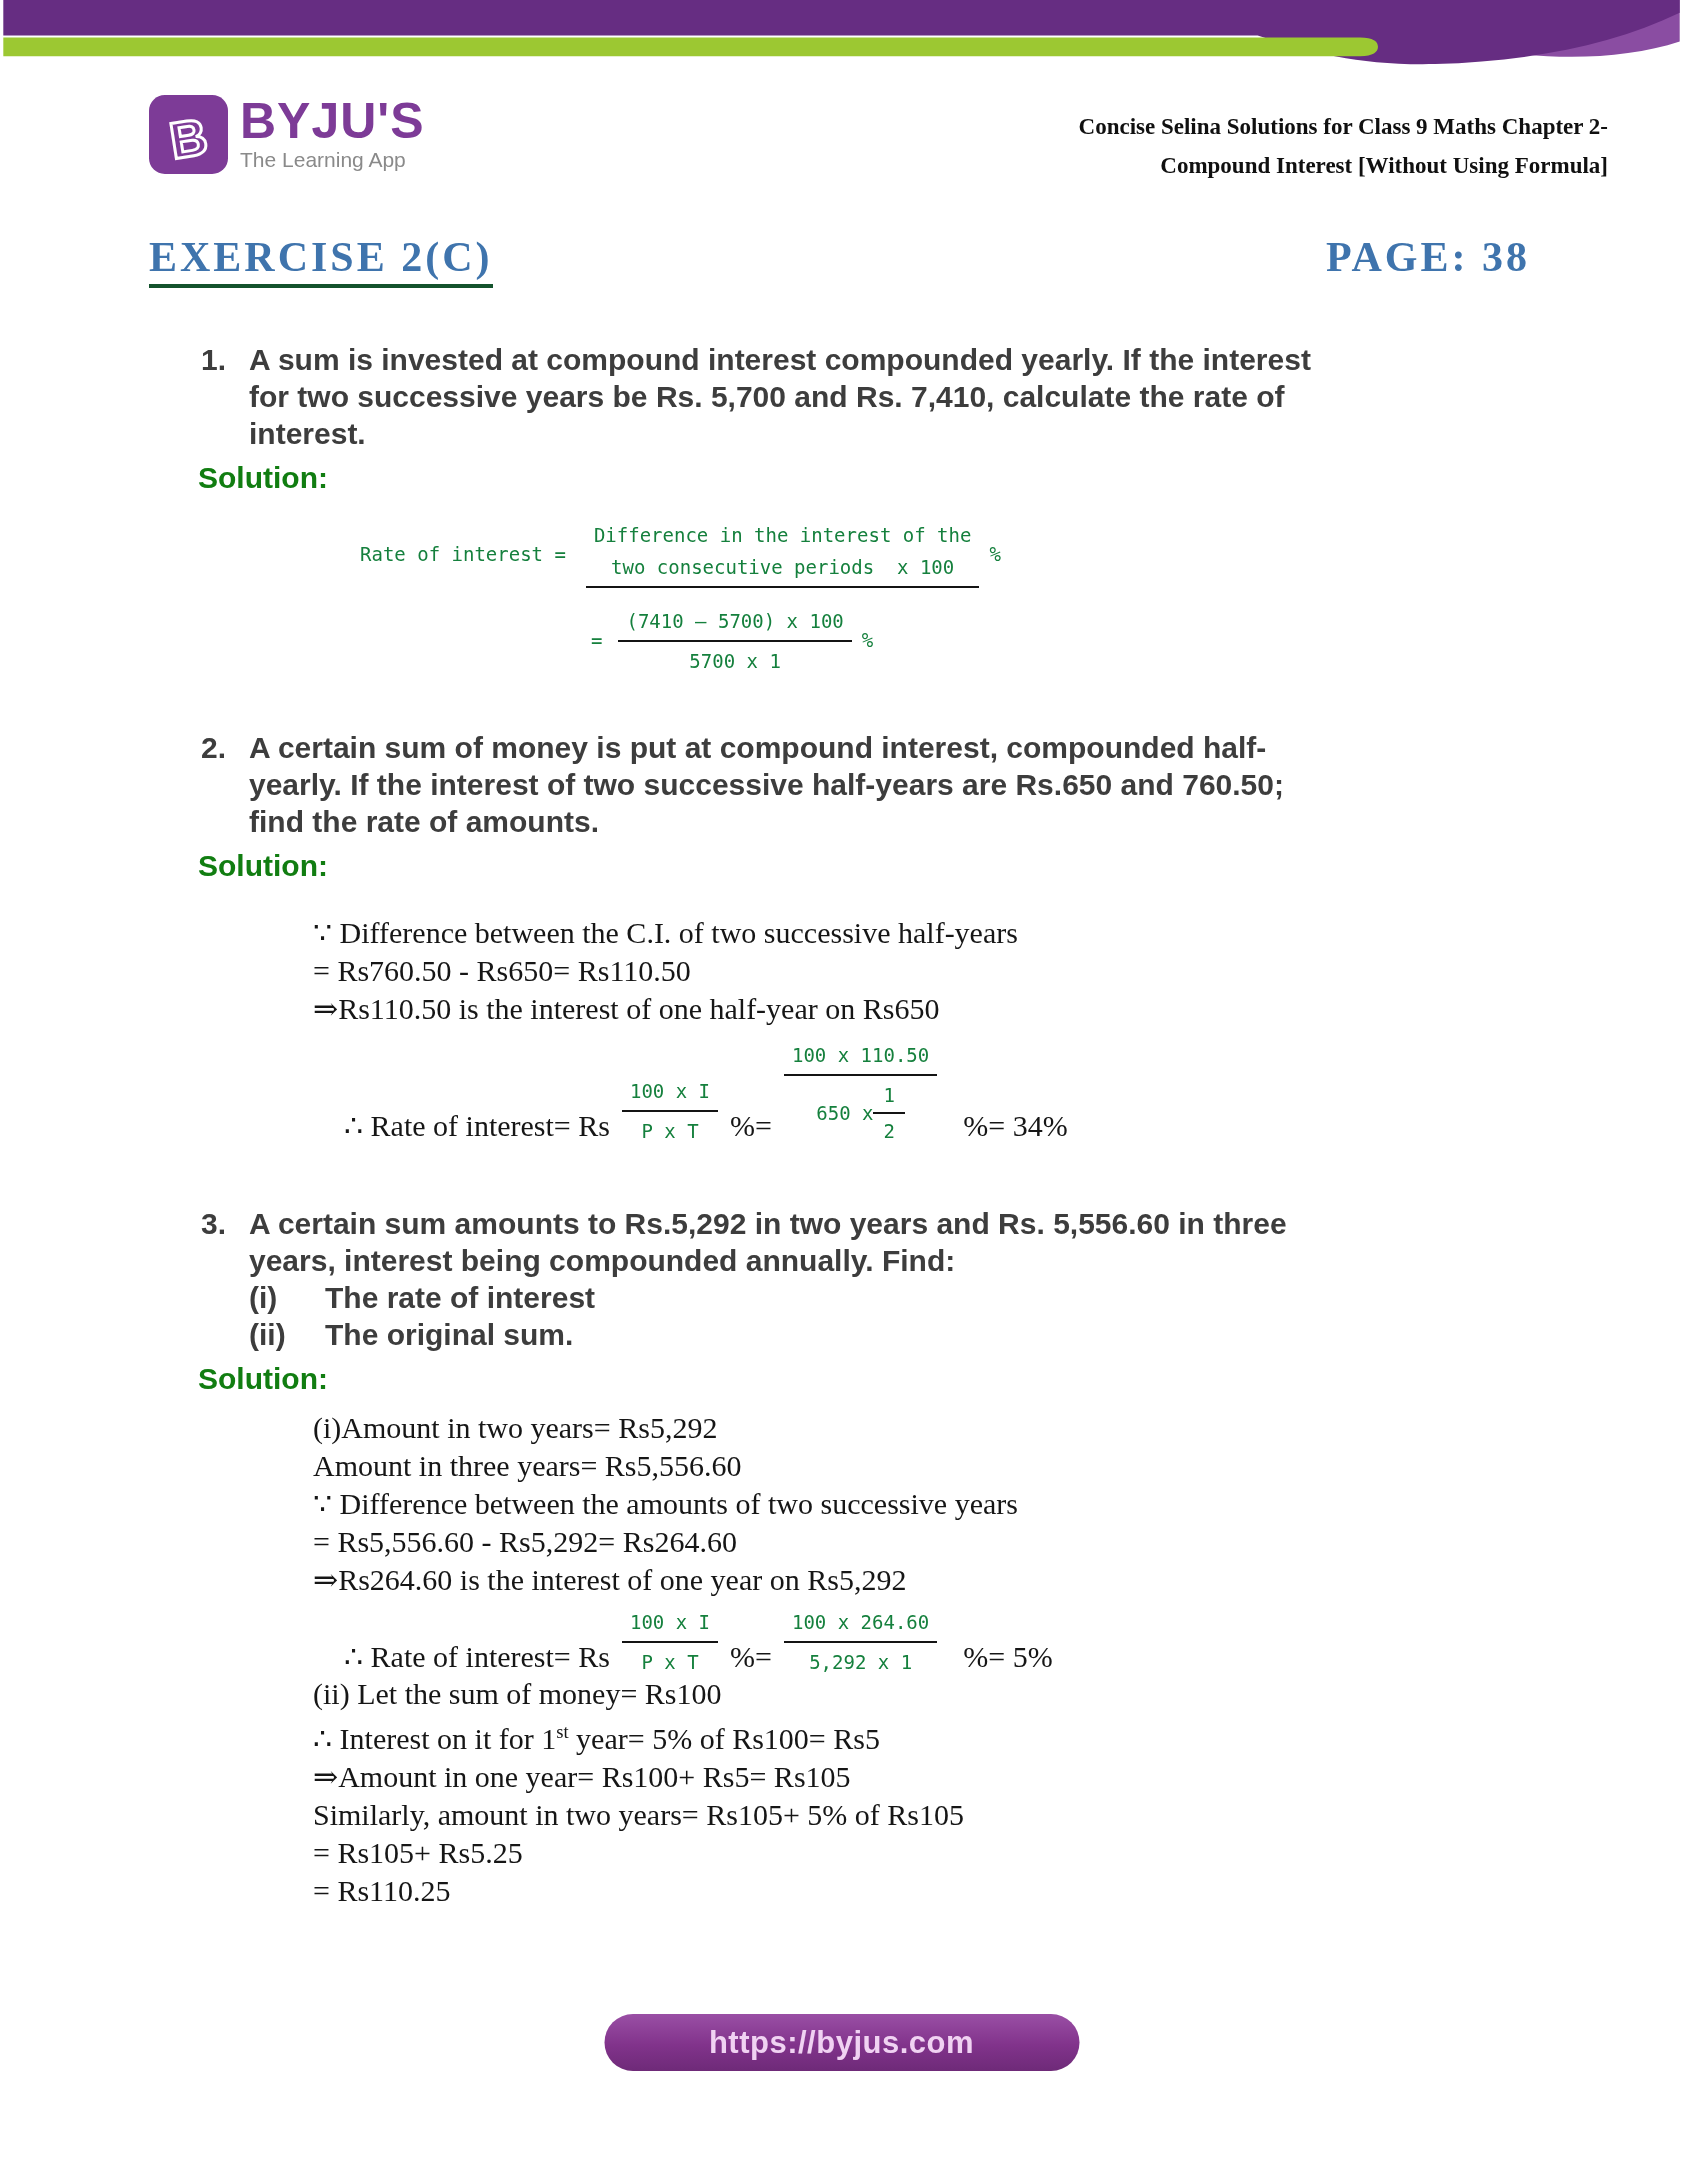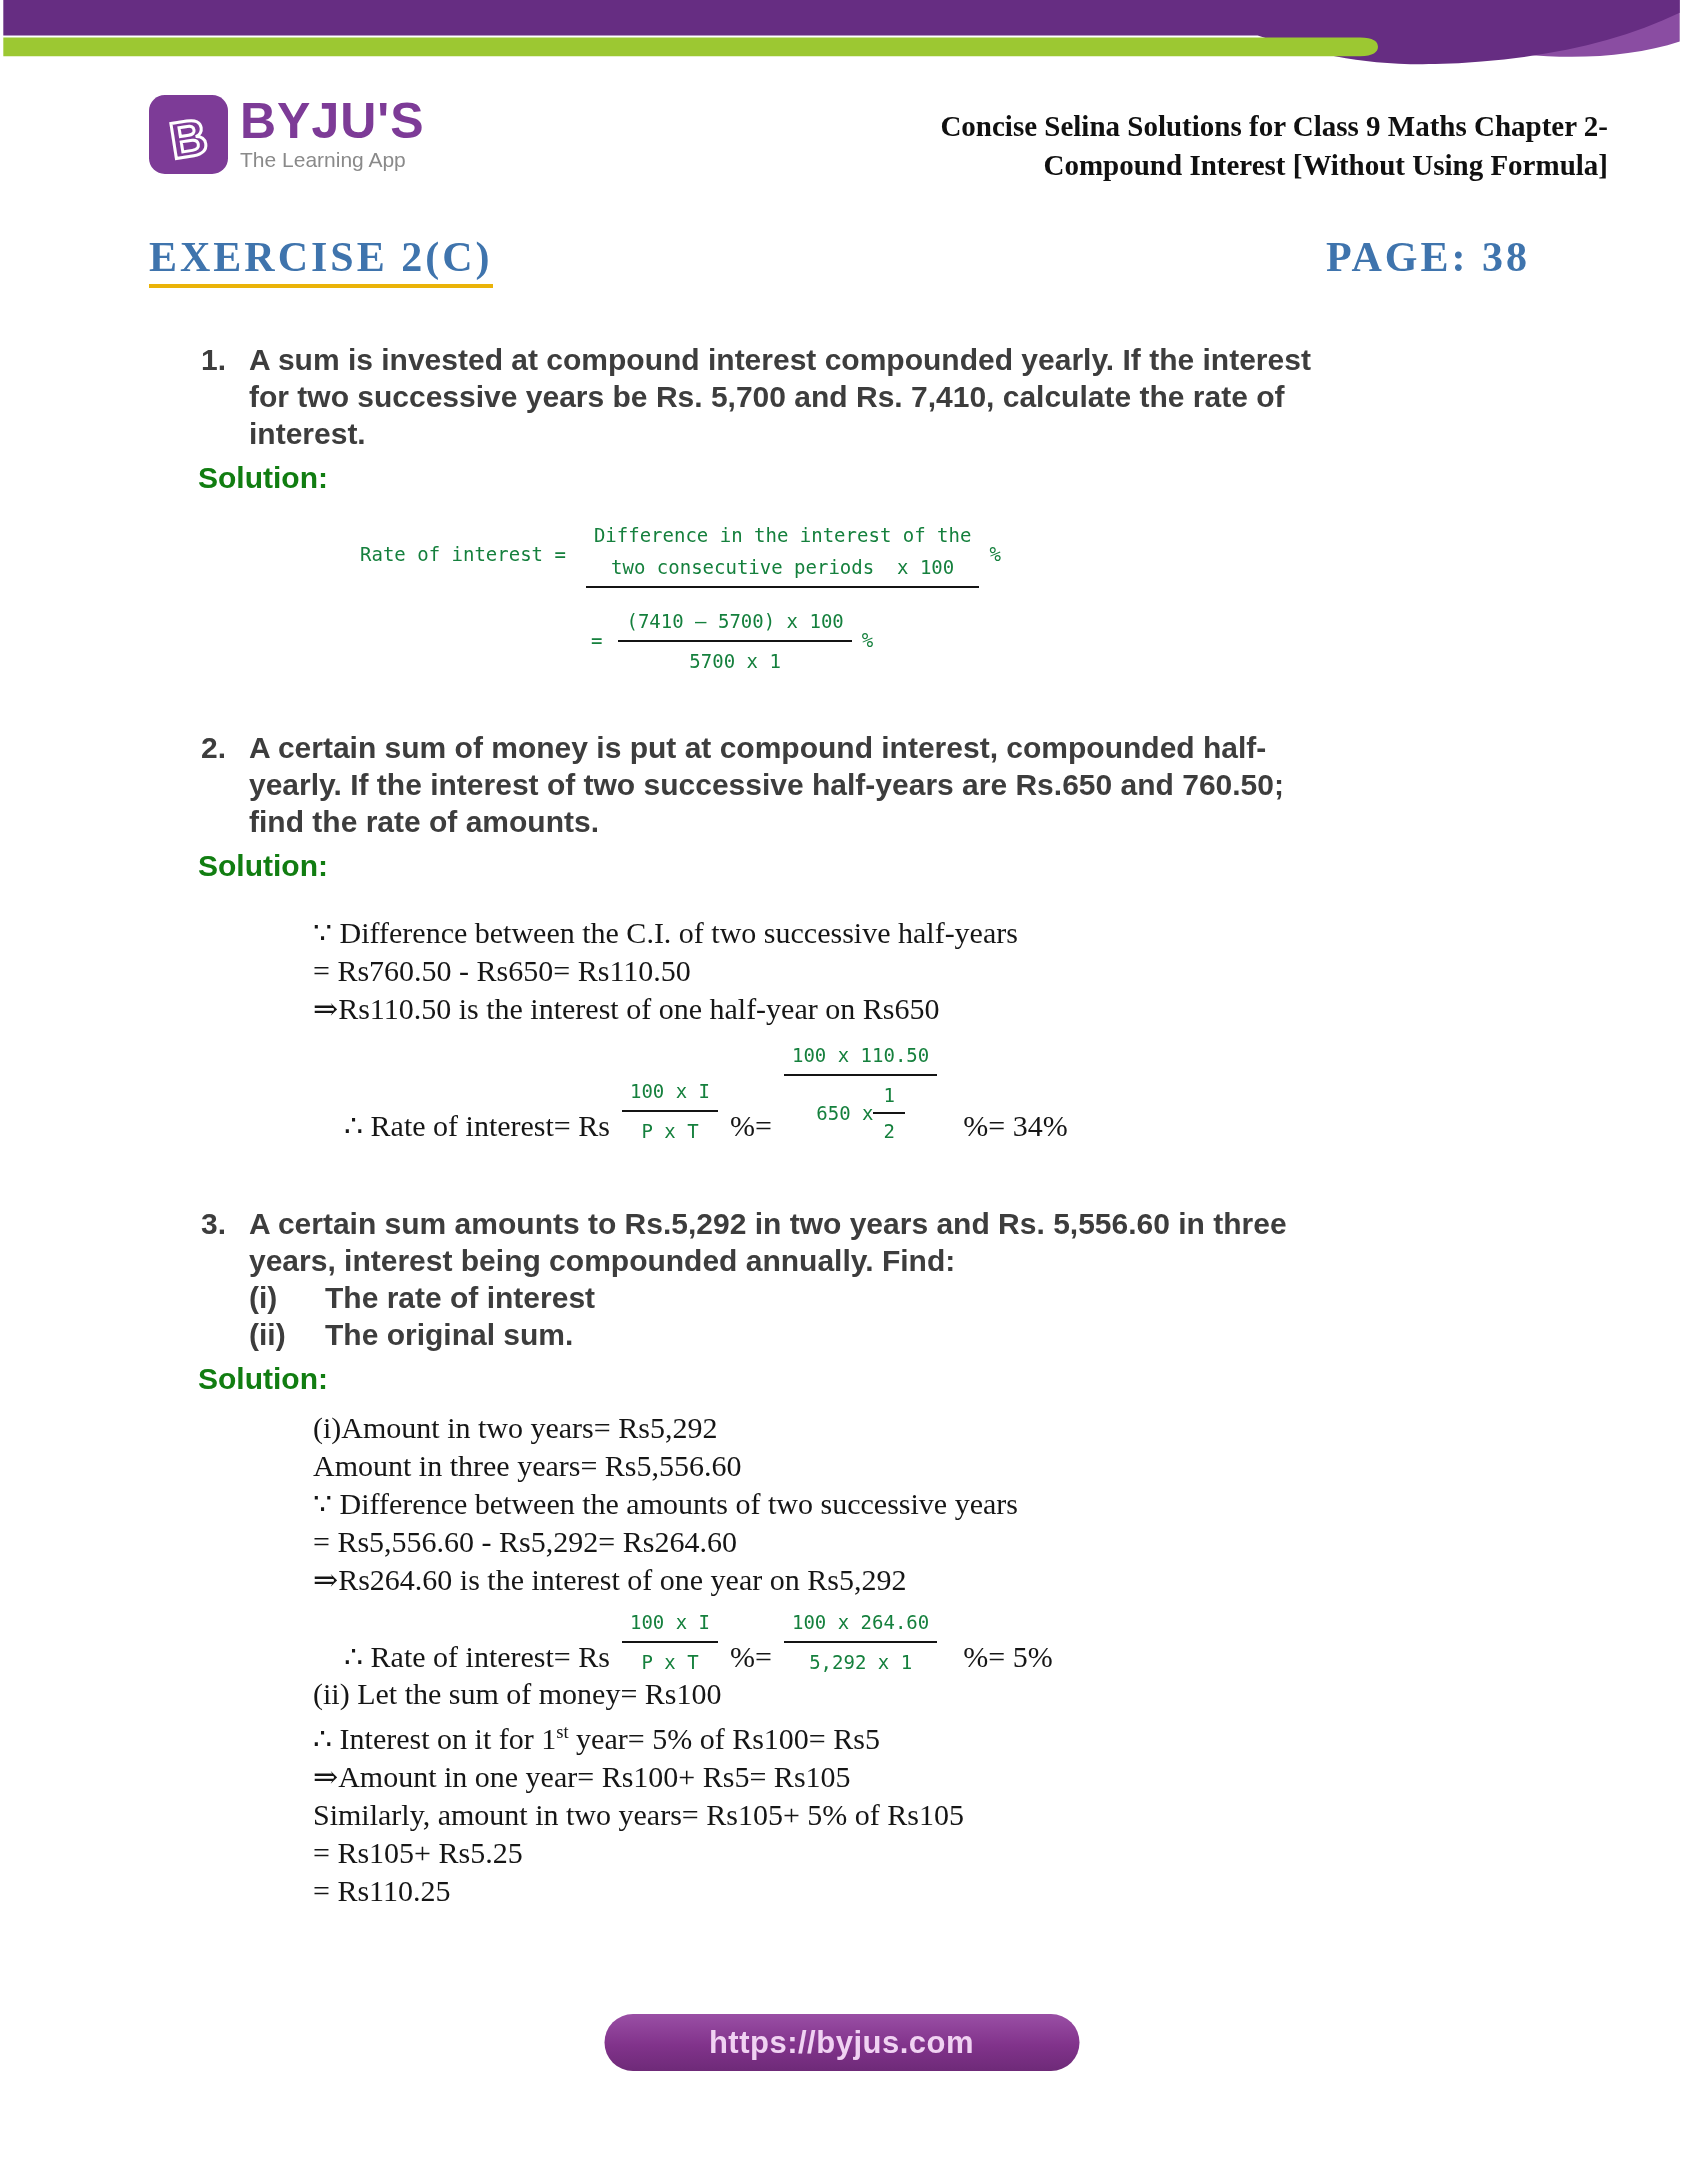--- a/index.html
+++ b/index.html
@@ -21,33 +21,33 @@
   .logo { display:flex; align-items:flex-start; gap:12px; }
   .logo-text { display:flex; flex-direction:column; }
   .logo-word {
     font-size:50px; font-weight:bold; color:#7d3b97;
     letter-spacing:1px; line-height:53px;
   }
   .logo-tag { font-size:21px; color:#8a8a8a; margin-top:0px; }
   .doc-header {
     text-align:right;
     font-family:"Liberation Serif","DejaVu Serif",serif;
-    font-weight:bold; font-size:29px; line-height:39px; color:#101010;
+    font-weight:bold; font-size:23px; line-height:39px; color:#101010;
     margin-top:12px;
   }
   
   .section-row {
     display:flex; justify-content:space-between; align-items:flex-start;
     margin:50px 153px 0 149px;
     font-family:"Liberation Serif","DejaVu Serif",serif;
     color:#3f74ad; font-weight:bold;
   }
   .exercise {
     font-size:42px; letter-spacing:3px; line-height:1.05;
-    border-bottom:4px solid #eab308; padding-bottom:5px;
+    border-bottom:4px solid #14532d; padding-bottom:5px;
     text-decoration:none; color:#3f74ad;
   }
   .pageno { font-size:42px; letter-spacing:3px; line-height:1.05; }
   
   .question {
     display:flex; margin-left:201px; margin-right:59px;
     color:#3d3d3d; font-weight:bold; font-size:30px; line-height:37px;
   }
   .q-num { min-width:48px; }
   .q-sub { display:flex; }

